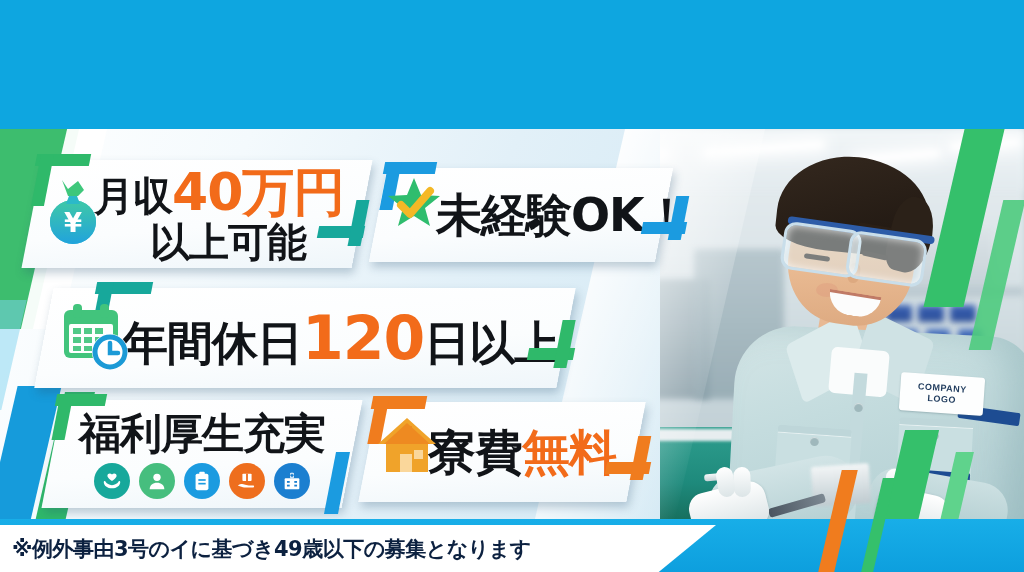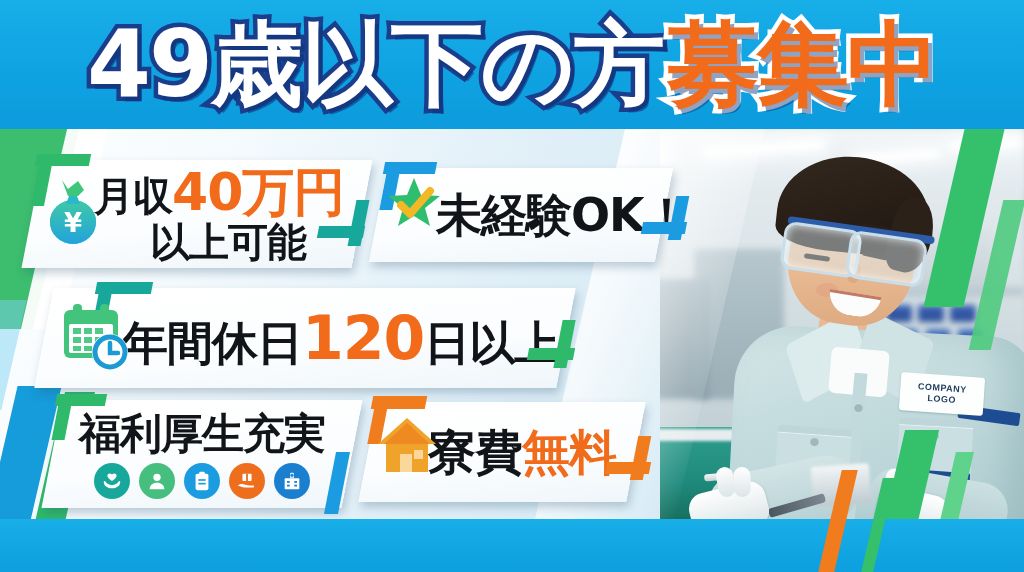--- a/index.html
+++ b/index.html
@@ -389,26 +389,20 @@
   <div class="stripe s-grn1"></div>
   <div class="stripe s-wht1"></div>
   <div class="stripe s-cyan-edge"></div>
   <div class="stripe s-blu1"></div>
   <div class="stripe s-grn2"></div>
   <div class="rs rs-g1"></div>
   <div class="rs rs-g2"></div>
   <div class="rs rs-g3"></div>
   <div class="rs rs-g4"></div>
 
-  <div class="header-band">
-    <div class="header-title">
-      <span class="ht-a">49歳以下の方</span>
-      <span class="ht-b">募集中</span>
-    </div>
-  </div>
 
   <div class="corner c1a"></div>
   <div class="corner c1b"></div>
   <div class="corner c1c"></div>
   <div class="corner c1d"></div>
   <div class="badge" id="b1">
     <div class="inner">
       <div class="btxt line1"><span>月収</span><span class="or">40万円</span></div>
       <div class="btxt line2">以上可能</div>
     </div>
@@ -542,14 +536,17 @@
       <path d="M31 9 L54 30 L8 30 Z" fill="#EE8A21"></path>
       <rect x="24" y="40" width="12" height="18" fill="#FAD79B"></rect>
       <rect x="38" y="36" width="9" height="9" fill="#FAD79B"></rect>
       <rect x="29" y="12" width="7" height="10" fill="#EE8A21"></rect>
     </svg>
   </div>
 
   <div class="footer-band"></div>
   <div class="rs rs-o1"></div>
   <div class="rs rs-g5"></div>
+  <div class="footer-note">
+    <span>※例外事由3号のイに基づき49歳以下の募集となります</span>
+  </div>
 
 </div>
 
 </body></html>

